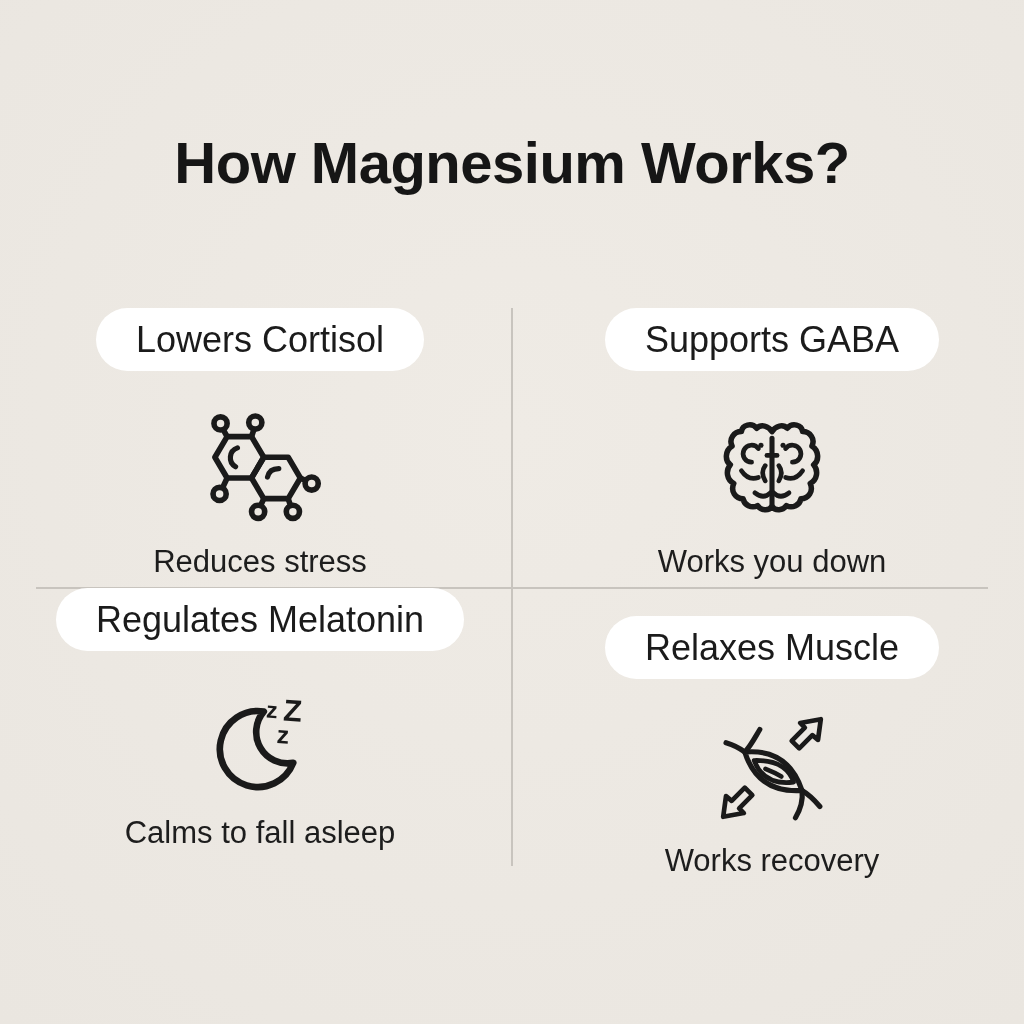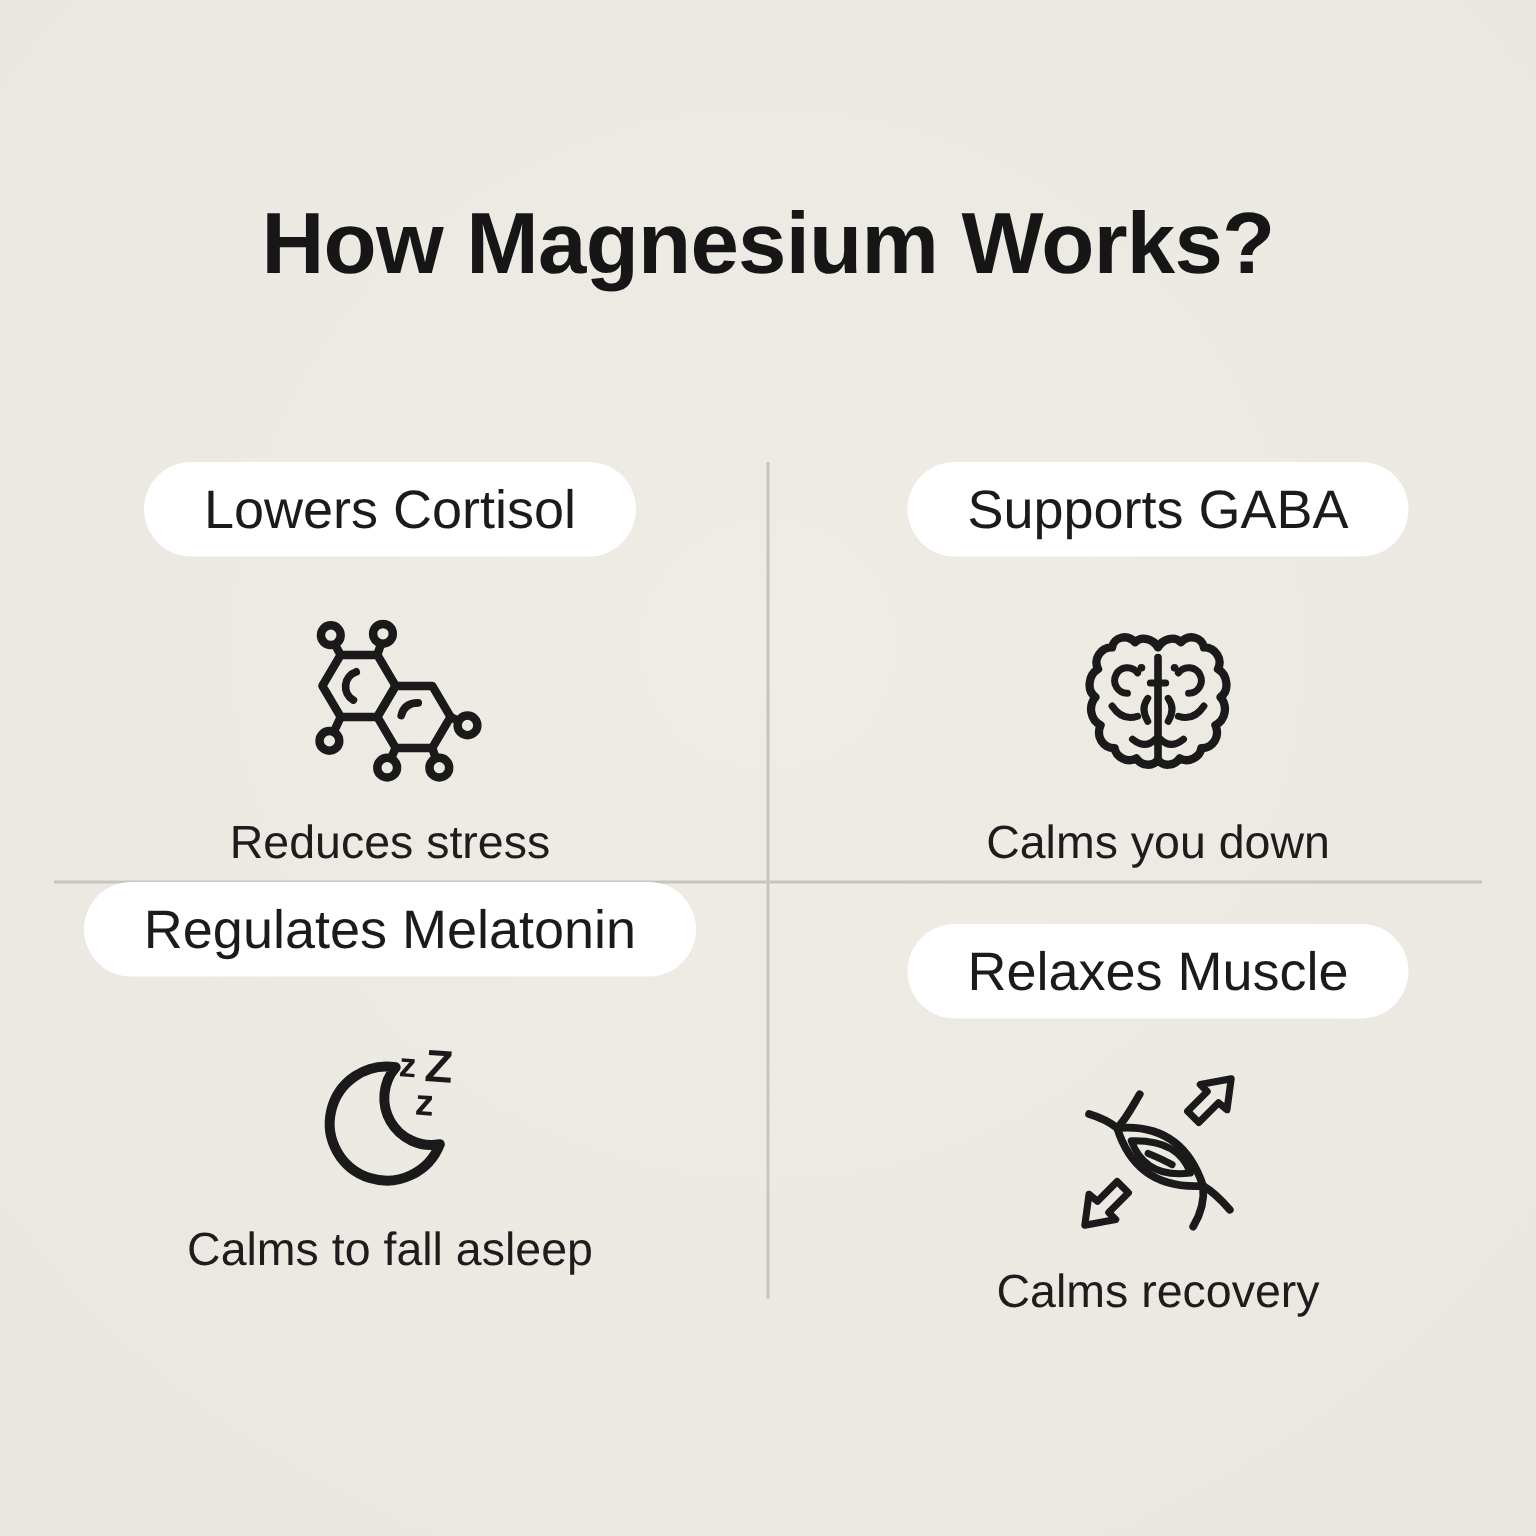--- a/index.html
+++ b/index.html
@@ -90,21 +90,21 @@
       <path class="stroke" stroke-width="5.5" d="M44,36 A10,10 0 1 0 36,52"></path>
       <path class="stroke" stroke-width="5.5" d="M76,36 A10,10 0 1 1 84,52"></path>
       <path class="stroke" stroke-width="5.5" d="M24,62 Q32,74 44,70"></path>
       <path class="stroke" stroke-width="5.5" d="M96,62 Q88,74 76,70"></path>
       <path class="stroke" stroke-width="5.5" d="M40,88 Q50,96 58,88"></path>
       <path class="stroke" stroke-width="5.5" d="M80,88 Q70,96 62,88"></path>
       <path class="stroke" stroke-width="5.5" d="M52,56 Q46,64 52,74"></path>
       <path class="stroke" stroke-width="5.5" d="M68,56 Q74,64 68,74"></path>
     </svg>
   </div>
-  <div class="caption">Calms you down</div>
+  <div class="caption">Works you down</div>
 </div>
 
 <div class="quad q3">
   <div class="pill">Regulates Melatonin</div>
   <div class="iconbox">
     <svg width="118" height="114" viewBox="0 0 120 120">
       <path class="stroke" stroke-width="7" d="M64,30 A40,40 0 1 0 95,84 A33,33 0 0 1 64,30 Z"></path>
       <g transform="rotate(4 90 38)">
         <text x="66" y="38" font-size="24">z</text>
         <text x="84" y="40" font-size="32">Z</text>
@@ -124,14 +124,14 @@
       <path class="stroke" stroke-width="5" d="M46,57 Q80,56 88,80 Q56,84 46,57 Z"></path>
       <path class="stroke" stroke-width="5" d="M58,66 Q68,70 75,74"></path>
       <path class="stroke" stroke-width="5.5" d="M52,24 C46,34 42,42 36,48"></path>
       <path class="stroke" stroke-width="5.5" d="M16,38 C26,41 31,44 36,48"></path>
       <path class="stroke" stroke-width="5.5" d="M97,89 C104,93 110,99 116,106"></path>
       <path class="stroke" stroke-width="5.5" d="M97,89 C98,98 96,108 90,118"></path>
       <path class="stroke" stroke-width="5" d="M95,17 L117,13 L114,35 L108,30 L94,44 L86,36 L100,22 Z"></path>
       <path class="stroke" stroke-width="5" d="M35,113 L13,117 L16,95 L22,100 L36,86 L44,94 L30,108 Z"></path>
     </svg>
   </div>
-  <div class="caption">Calms recovery</div>
+  <div class="caption">Works recovery</div>
 </div>
 
 </body></html>

